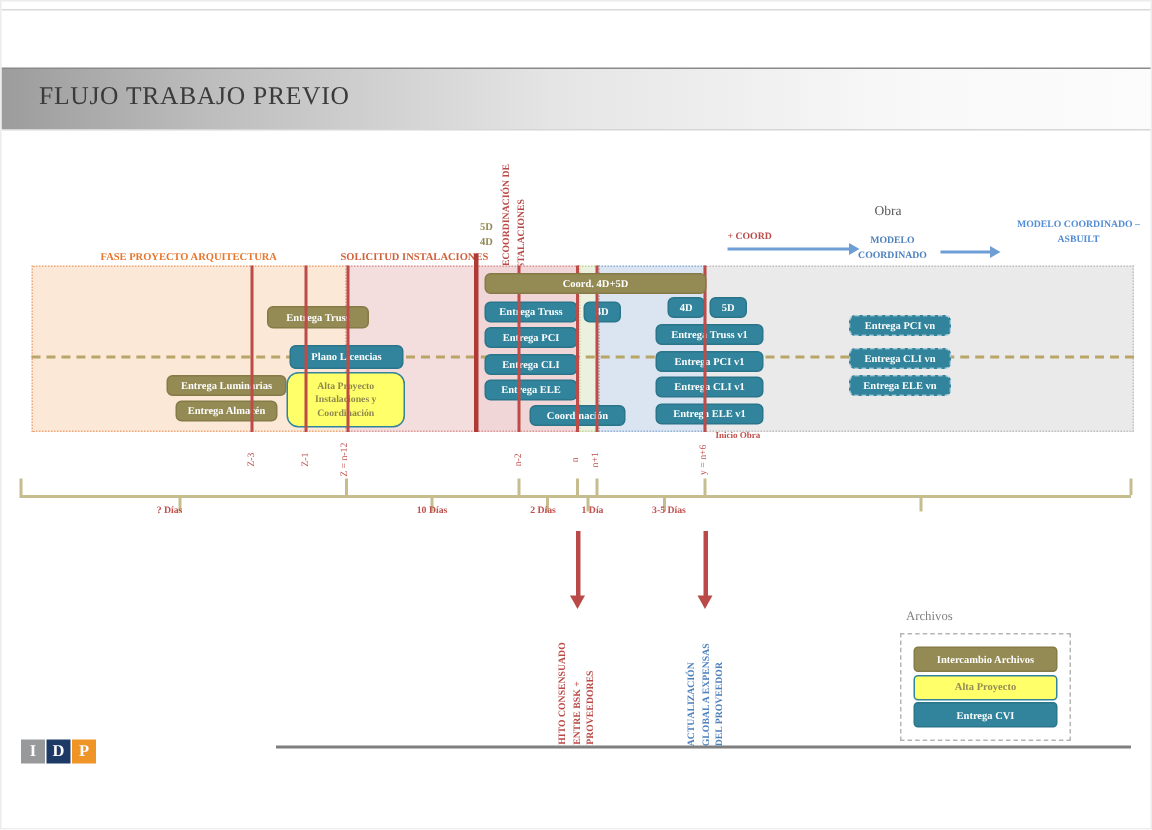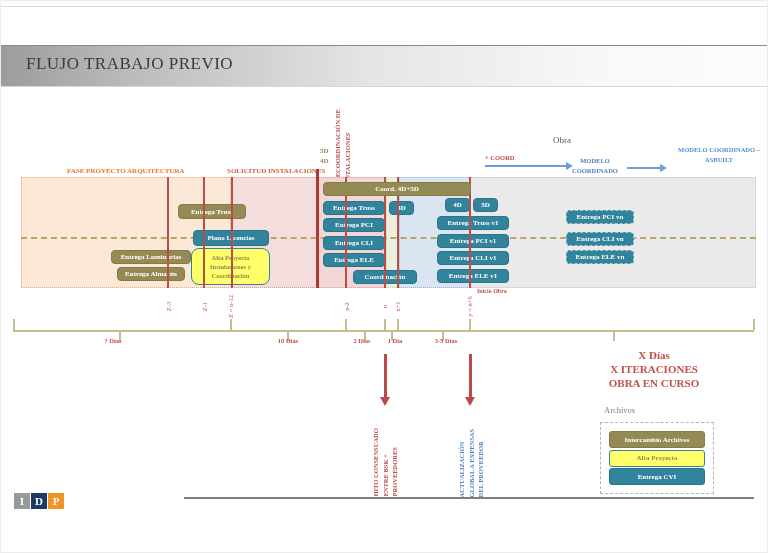--- a/index.html
+++ b/index.html
@@ -15,21 +15,21 @@
   .title { left:25px; top:53px; font-size:17px; color:#3b3b3b; letter-spacing:.5px; }
 
   
   .lbl { font-weight:bold; font-size:7px; }
   .lbl-phase1 { left:66px; top:166px; color:#e8762c; }
   .lbl-phase2 { left:226px; top:166px; color:#d0603a; }
   .precoord { left:352px; top:165px; width:96px; height:20px; transform:rotate(-90deg);
               transform-origin:0 100%; font-size:6.5px; font-weight:bold; color:#b94a48; line-height:9.5px; }
   .l5d { left:319px; top:146px; font-size:7px; font-weight:bold; color:#948a54; }
   .l4d { left:319px; top:156px; font-size:7px; font-weight:bold; color:#948a54; }
-  .obra { left:552px; top:134px; font-size:9px; color:#595959; }
+  .obra { left:582px; top:134px; font-size:9px; color:#595959; }
   .coordlbl { left:484px; top:153px; font-size:6.5px; font-weight:bold; color:#b94a48; }
   .harrow { height:2px; background:#6f9ed6; }
   .harrow::after { content:""; position:absolute; right:-6px; top:-3px; width:0; height:0;
                    border-left:7px solid #6f9ed6; border-top:4px solid transparent; border-bottom:4px solid transparent; }
   .arr1 { left:484px; top:164px; width:82px; }
   .arr2 { left:626px; top:166px; width:34px; }
   .mcoord { left:562px; top:155px; width:64px; text-align:center; font-size:6.5px; font-weight:bold; color:#4f81bd; line-height:10px; }
   .masb { left:676px; top:144px; width:84px; text-align:center; font-size:6.5px; font-weight:bold; color:#538dd5; line-height:10px; }
 
   
@@ -202,23 +202,20 @@
   <div class="a rot t4">n-2</div>
   <div class="a rot t5">n</div>
   <div class="a rot t6">n+1</div>
   <div class="a rot t7">y = n+6</div>
 
   <div class="a dur du1">? Días</div>
   <div class="a dur du2">10 Días</div>
   <div class="a dur du3">2 Días</div>
   <div class="a dur du4">1 Día</div>
   <div class="a dur du5">3-5 Días</div>
-  <div class="a summary">X Días
-X ITERACIONES
-OBRA EN CURSO</div>
 
   <div class="a varrow va1"></div>
   <div class="a vhead vh1"></div>
   <div class="a varrow va2"></div>
   <div class="a vhead vh2"></div>
   <div class="a vtext hito">HITO CONSENSUADO
 ENTRE BSK +
 PROVEEDORES</div>
   <div class="a vtext actu">ACTUALIZACIÓN
 GLOBAL A EXPENSAS

